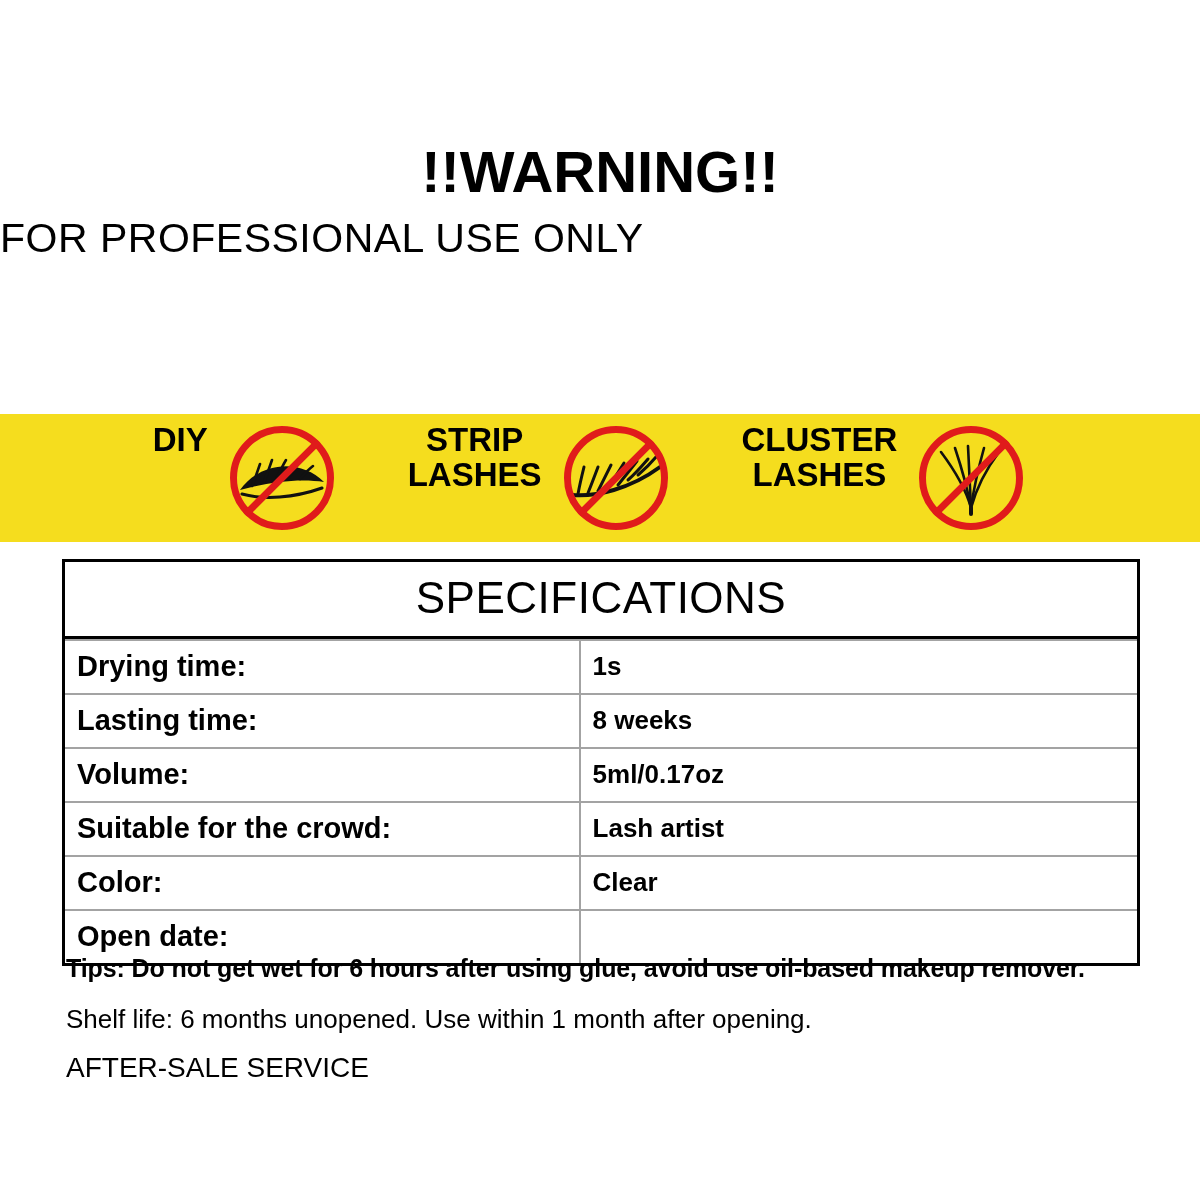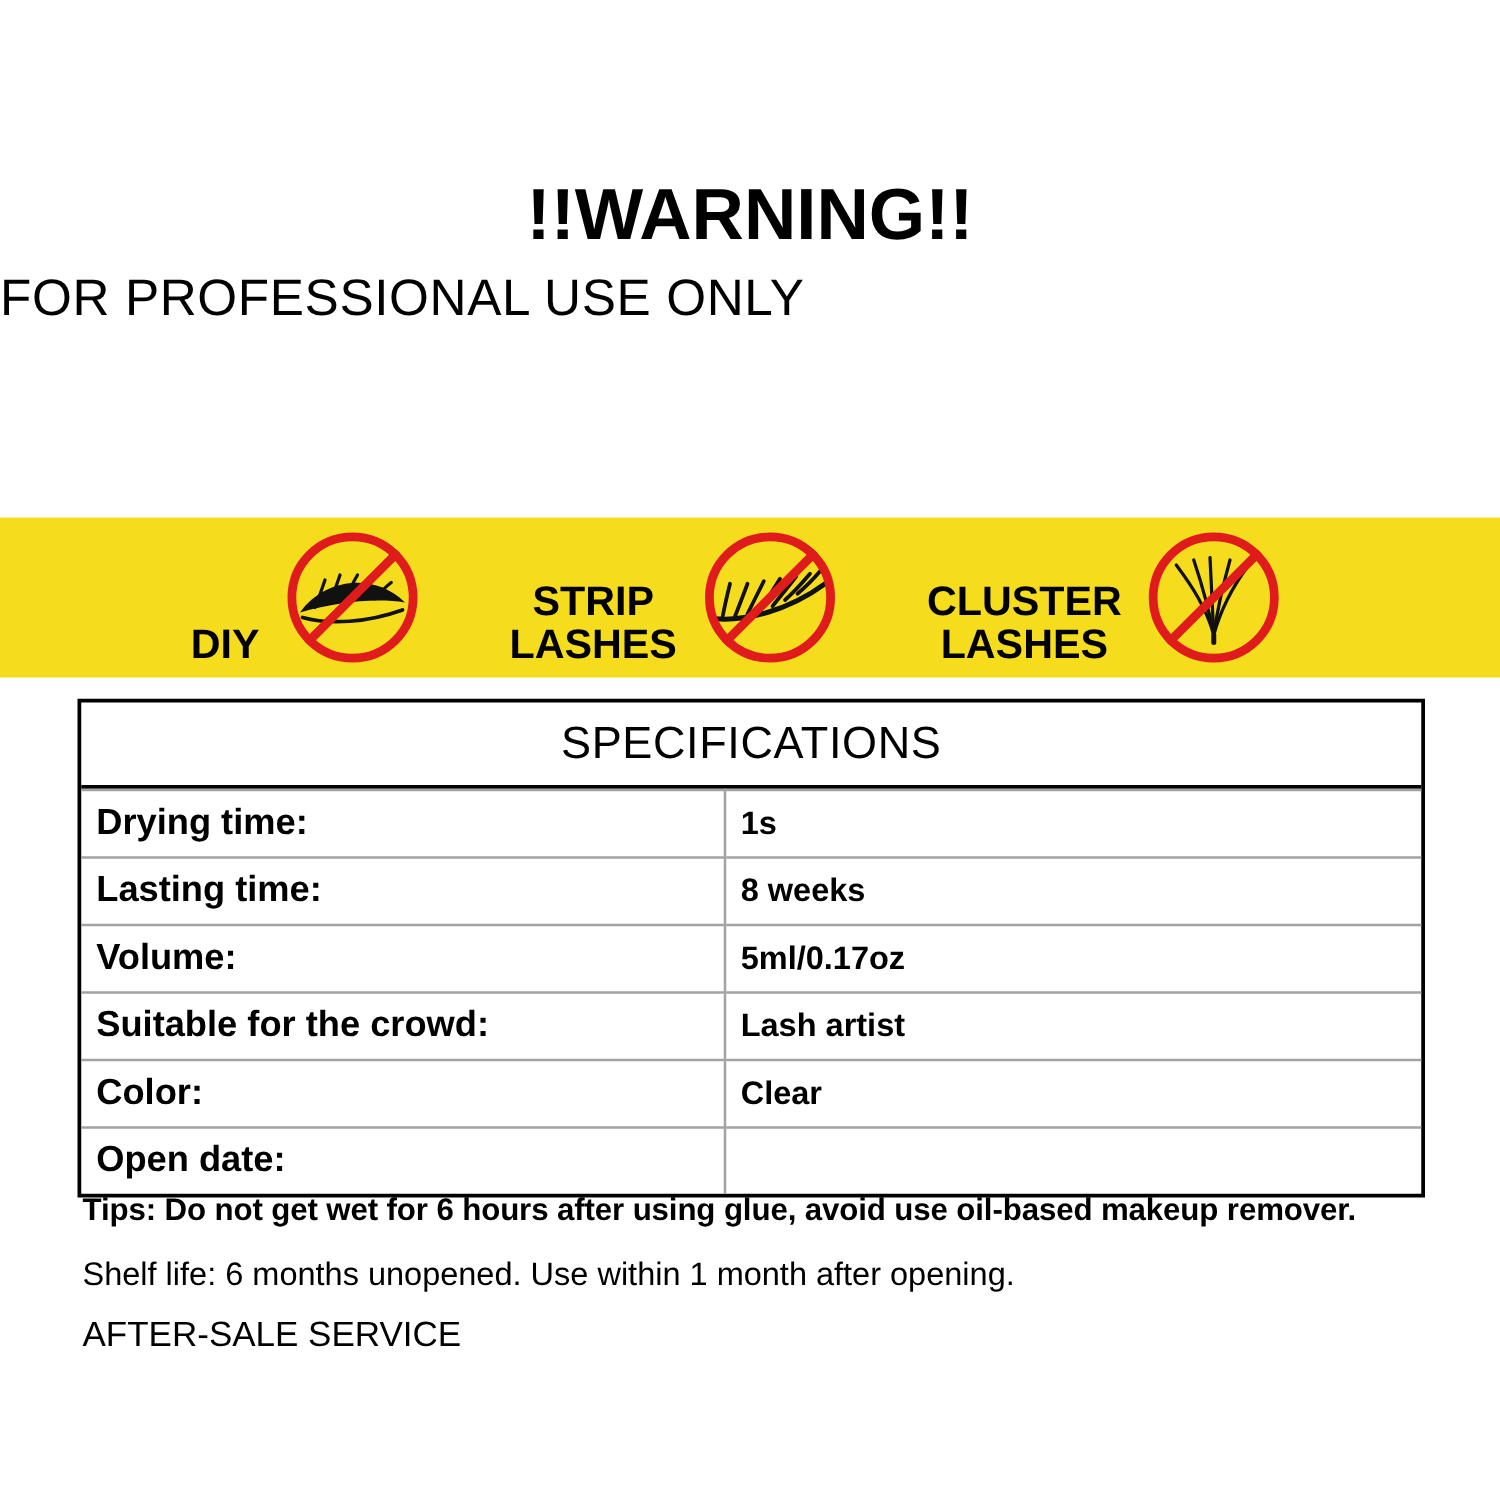--- a/index.html
+++ b/index.html
@@ -44,21 +44,21 @@
     top: 272px;
     left: 0;
     width: 1200px;
     height: 128px;
     background: #f5dd1e;
     display: flex;
     align-items: center;
   }
   .band-inner {
     display: flex;
-    align-items: flex-end;
+    align-items: flex-start;
     justify-content: center;
     width: 100%;
     gap: 0px;
     padding-left: 28px;
   }
   .band-label {
     font-size: 33px;
     font-weight: bold;
     line-height: 1.05;
     text-align: center;
@@ -111,21 +111,21 @@
     border: 3px solid #000;
     box-sizing: border-box;
     border-collapse: collapse;
   }
   .spec-table table {
     width: 100%;
     border-collapse: collapse;
   }
   .spec-title {
     text-align: center;
-    font-size: 36px;
+    font-size: 44px;
     padding: 11px 0 13px 0;
     border-bottom: 3px solid #000;
     letter-spacing: 0.5px;
   }
   .spec-table td {
     border: 2px solid #a3a3a3;
     font-size: 29px;
     padding: 9px 0 10px 12px;
     height: 40px;
     box-sizing: border-box;

